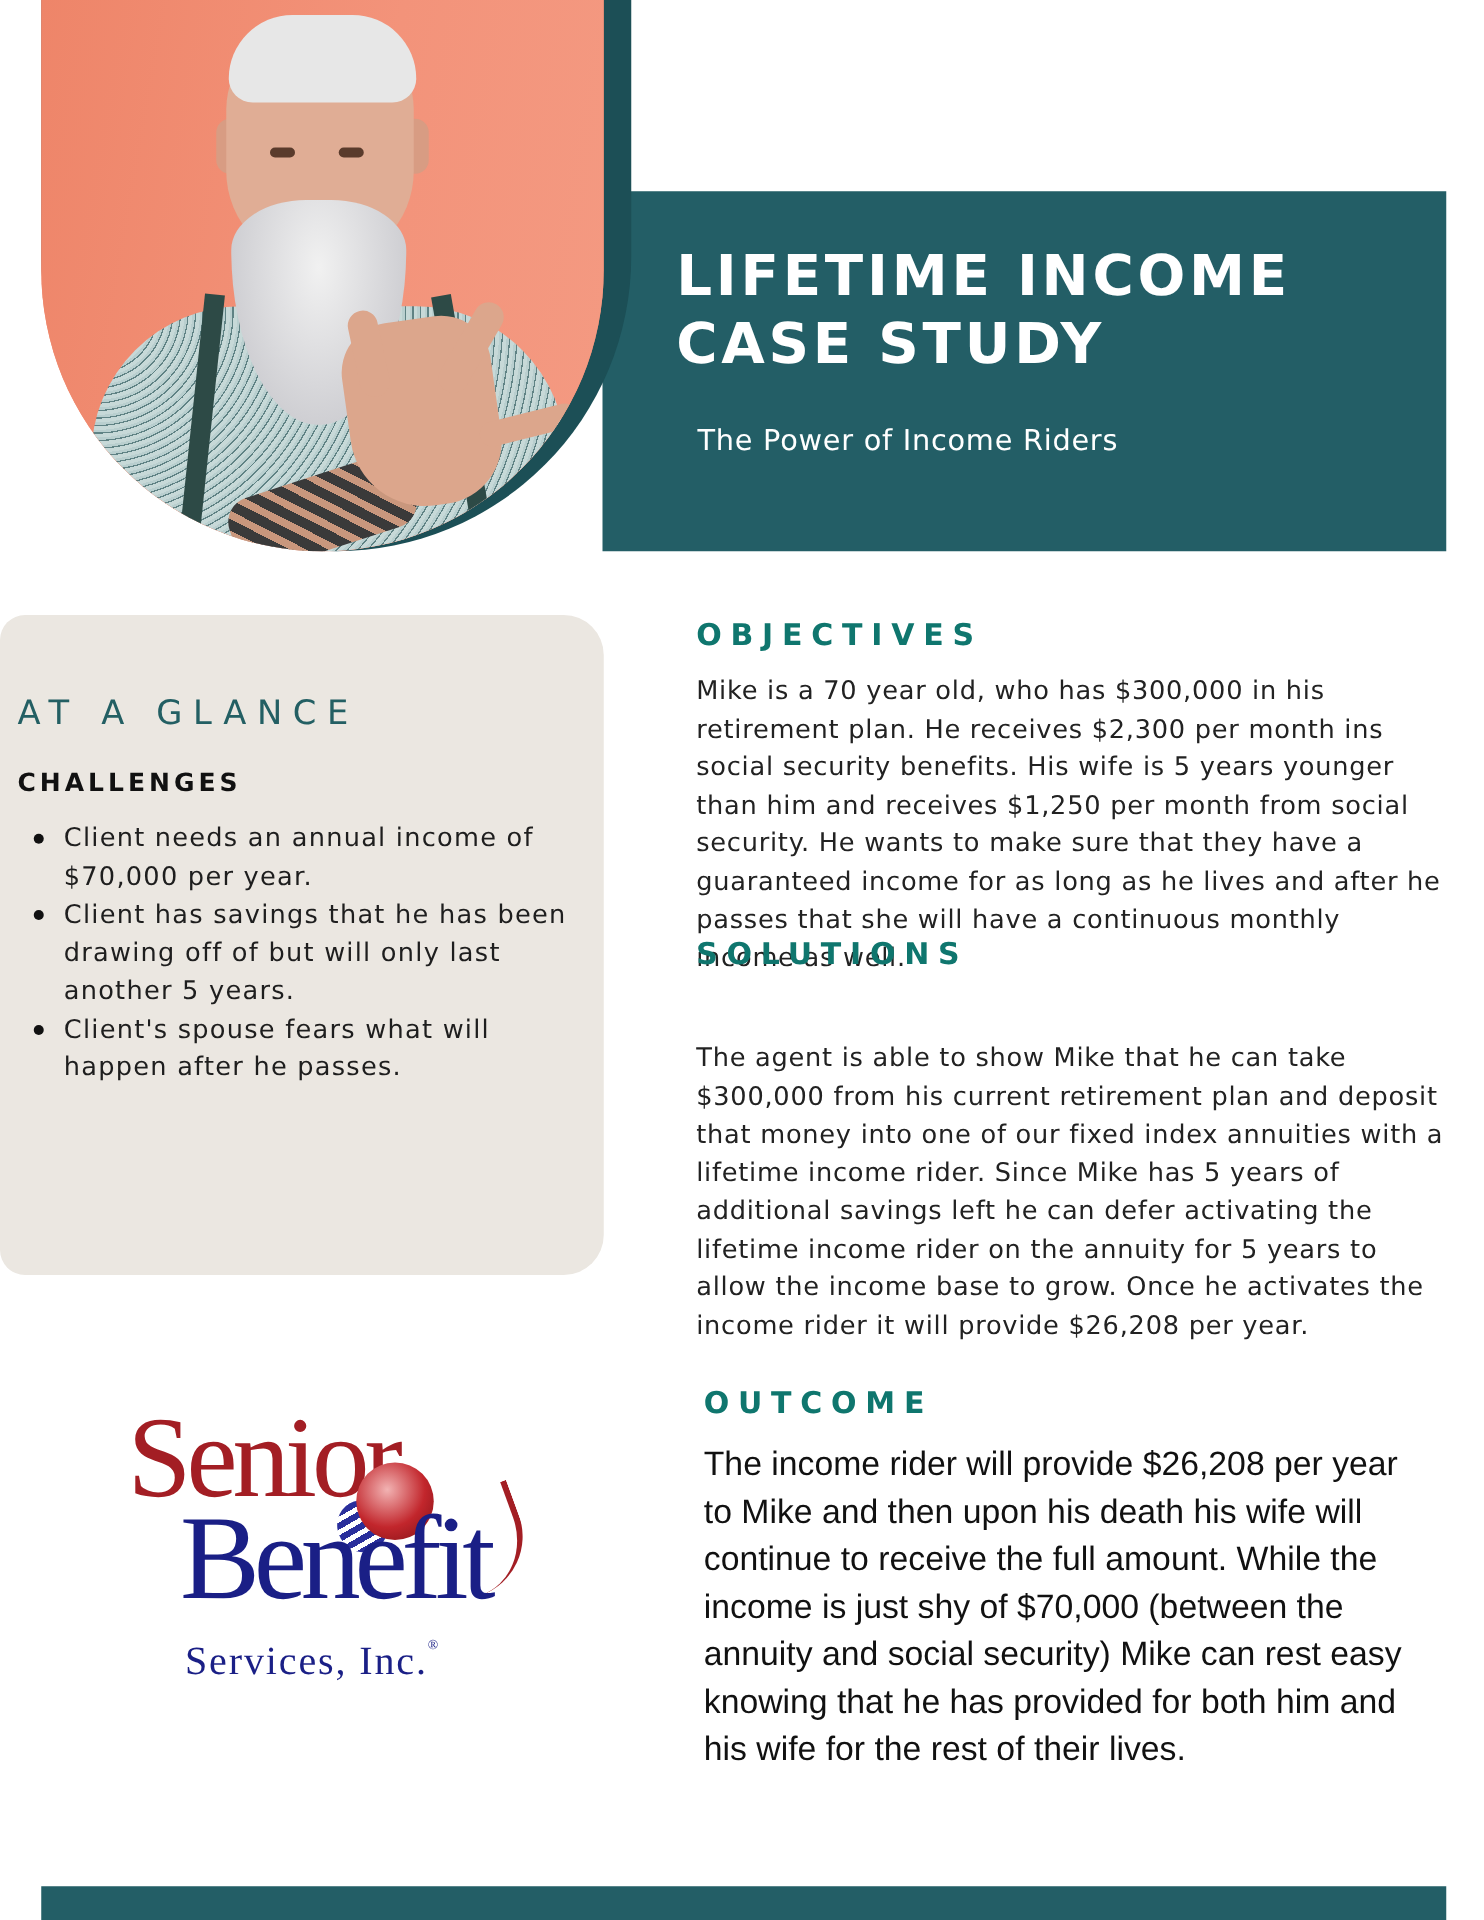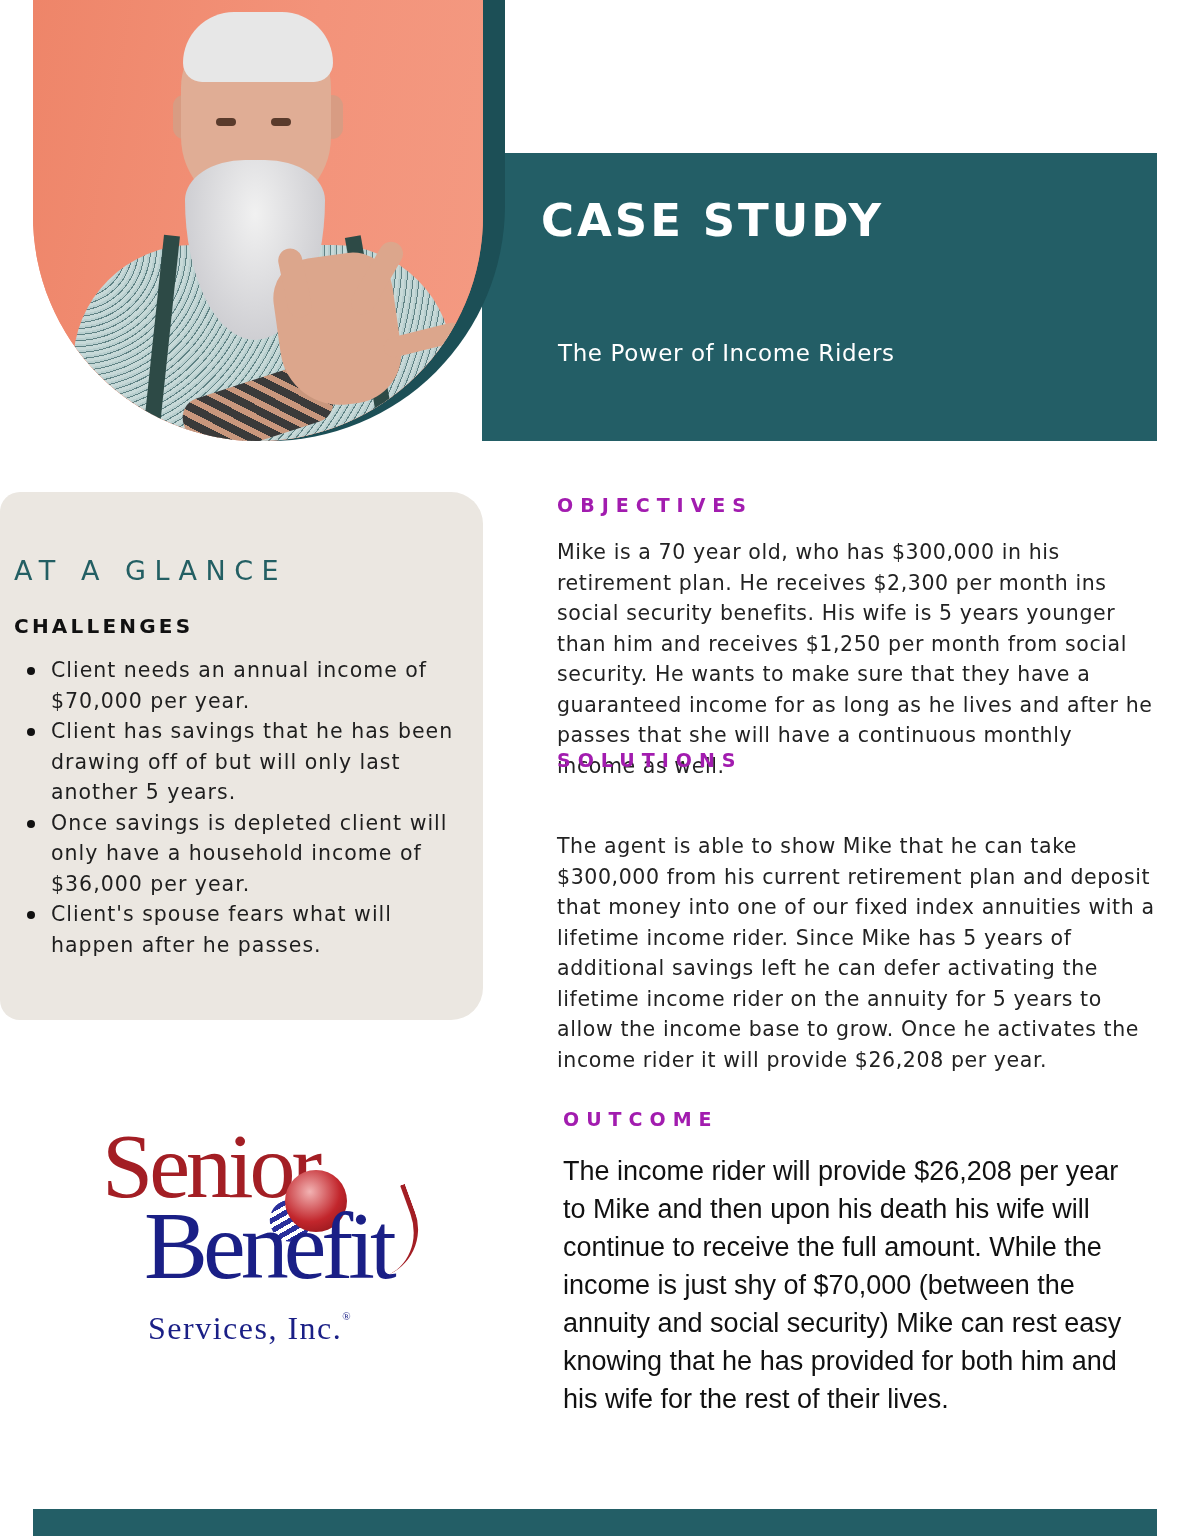--- a/index.html
+++ b/index.html
@@ -47,21 +47,21 @@
     
     .glance { position: absolute; left: 0; top: 492px; width: 483px; height: 528px; background: #ebe7e1;
       border-top-right-radius: 32px; border-bottom-right-radius: 32px; border-top-left-radius: 20px; border-bottom-left-radius: 20px; }
     .glance-title { position: absolute; left: 14px; top: 555px; color: #235f63; font-weight: normal; font-size: 27px; letter-spacing: 8.5px; }
     .challenges-title { position: absolute; left: 14px; top: 614px; color: #111; font-weight: bold; font-size: 20px; letter-spacing: 3.2px; }
     .challenges { position: absolute; left: 24px; top: 655px; width: 450px; list-style: none; }
     .challenges li { position: relative; padding-left: 27px; font-size: 20.5px; line-height: 30.5px; letter-spacing: 1px; color: #1e1e1e; }
     .challenges li::before { content: ""; position: absolute; left: 3px; top: 12px; width: 8px; height: 8px; background: #111; border-radius: 50%; }
 
     
-    .sec-head { position: absolute; color: #a21caf; font-weight: bold; font-size: 19px; letter-spacing: 7px; }
+    .sec-head { position: absolute; color: #0f766e; font-weight: bold; font-size: 24px; letter-spacing: 7px; }
     .sec-body { position: absolute; left: 557px; width: 600px; font-size: 20.5px; line-height: 30.5px; letter-spacing: 0.6px; color: #222; }
     .outcome-body { position: absolute; left: 563px; top: 1152px; width: 580px; font-family: "Liberation Sans", sans-serif; font-size: 27px; line-height: 38px; color: #111; }
 
     
     .logo { position: absolute; left: 100px; top: 1120px; width: 330px; height: 240px; text-align: right; }
     .logo .senior { position: absolute; left: 2px; top: 0; font-family: "Liberation Serif", serif; color: #a31e24; font-size: 92px; line-height: 92px; letter-spacing: -4px; }
     .logo .benefit { position: absolute; left: 4px; top: 78px; font-family: "Liberation Serif", serif; color: #1a1f86; font-size: 96px; line-height: 96px; letter-spacing: -5px; margin-left: 40px; }
     .logo .services { position: absolute; left: 48px; top: 190px; font-family: "Liberation Serif", serif; color: #1a1f86; font-size: 32px; letter-spacing: 1.5px; }
     .logo .reg { font-size: 11px; vertical-align: top; }
     .logo .ball { position: absolute; left: 185px; top: 50px; width: 62px; height: 62px; border-radius: 50%;
@@ -94,31 +94,31 @@
   <div class="eye r"></div>
   <div class="beard"></div>
   <div class="arm"></div>
   <div class="hand"></div>
   <div class="finger f1"></div>
   <div class="finger f2"></div>
   <div class="finger f3"></div>
 </div>
 
 <h1 class="title">
+  <span>LIFETIME INCOME</span>
   <span>CASE STUDY</span>
 </h1>
 <div class="subtitle">The Power of Income Riders</div>
 
 <section class="glance"></section>
 <h2 class="glance-title">AT A GLANCE</h2>
 <h3 class="challenges-title">CHALLENGES</h3>
 <ul class="challenges">
   <li>Client needs an annual income of $70,000 per year.</li>
   <li>Client has savings that he has been drawing off of but will only last another 5 years.</li>
-  <li>Once savings is depleted client will only have a household income of $36,000 per year.</li>
   <li>Client's spouse fears what will happen after he passes.</li>
 </ul>
 
 <h2 class="sec-head" style="left:557px; top:494px;">OBJECTIVES</h2>
 <p class="sec-body" style="top:537px;">Mike is a 70 year old, who has $300,000 in his retirement plan. He receives $2,300 per month ins social security benefits. His wife is 5 years younger than him and receives $1,250 per month from social security.  He wants to make sure that they have a guaranteed income for as long as he lives and after he passes that she will have a continuous monthly income as well.</p>
 
 <h2 class="sec-head" style="left:557px; top:749px;">SOLUTIONS</h2>
 <p class="sec-body" style="top:831px;">The agent is able to show Mike that he can take $300,000 from his current retirement plan and deposit that money into one of our fixed index annuities with a lifetime income rider.  Since Mike has 5 years of additional savings left he can defer activating the lifetime income rider on the annuity for 5 years to allow the income base to grow.  Once he activates the income rider it will provide $26,208 per year.</p>
 
 <h2 class="sec-head" style="left:563px; top:1108px;">OUTCOME</h2>

